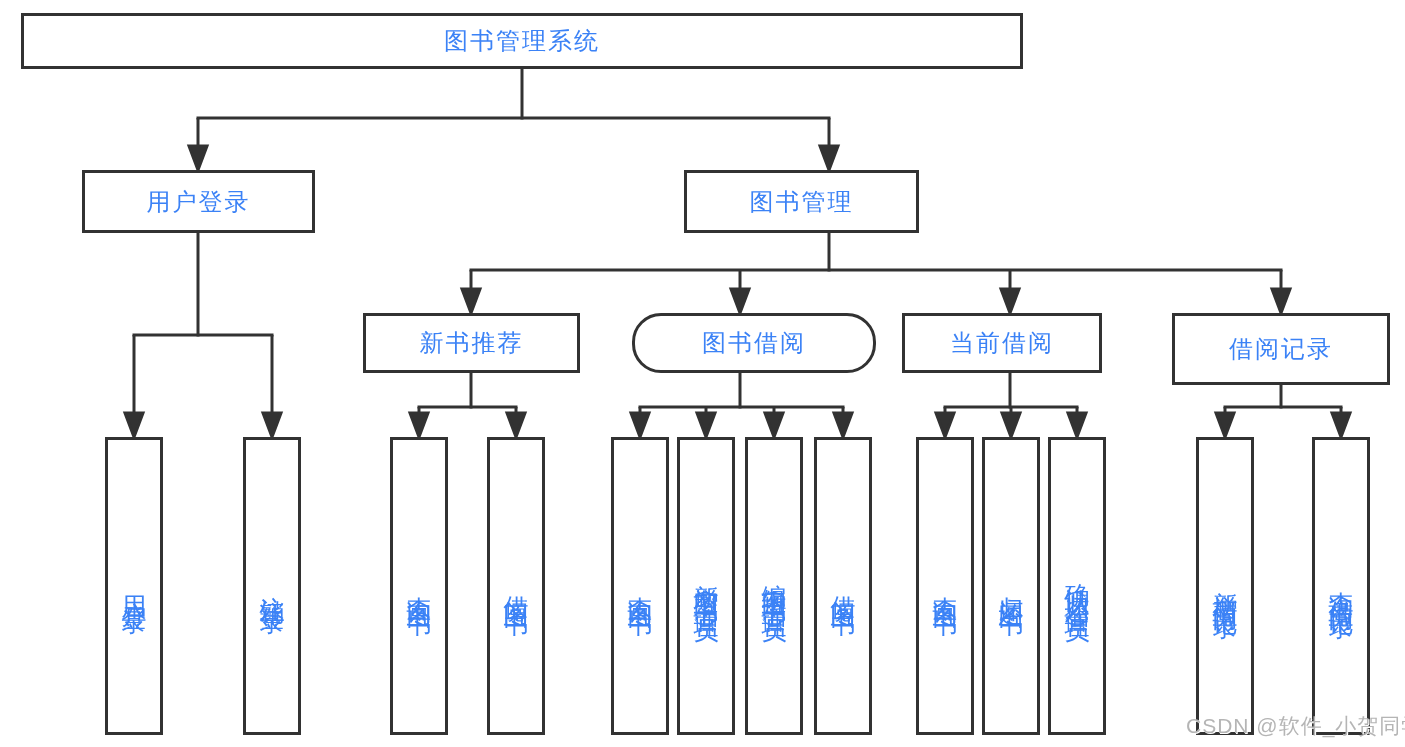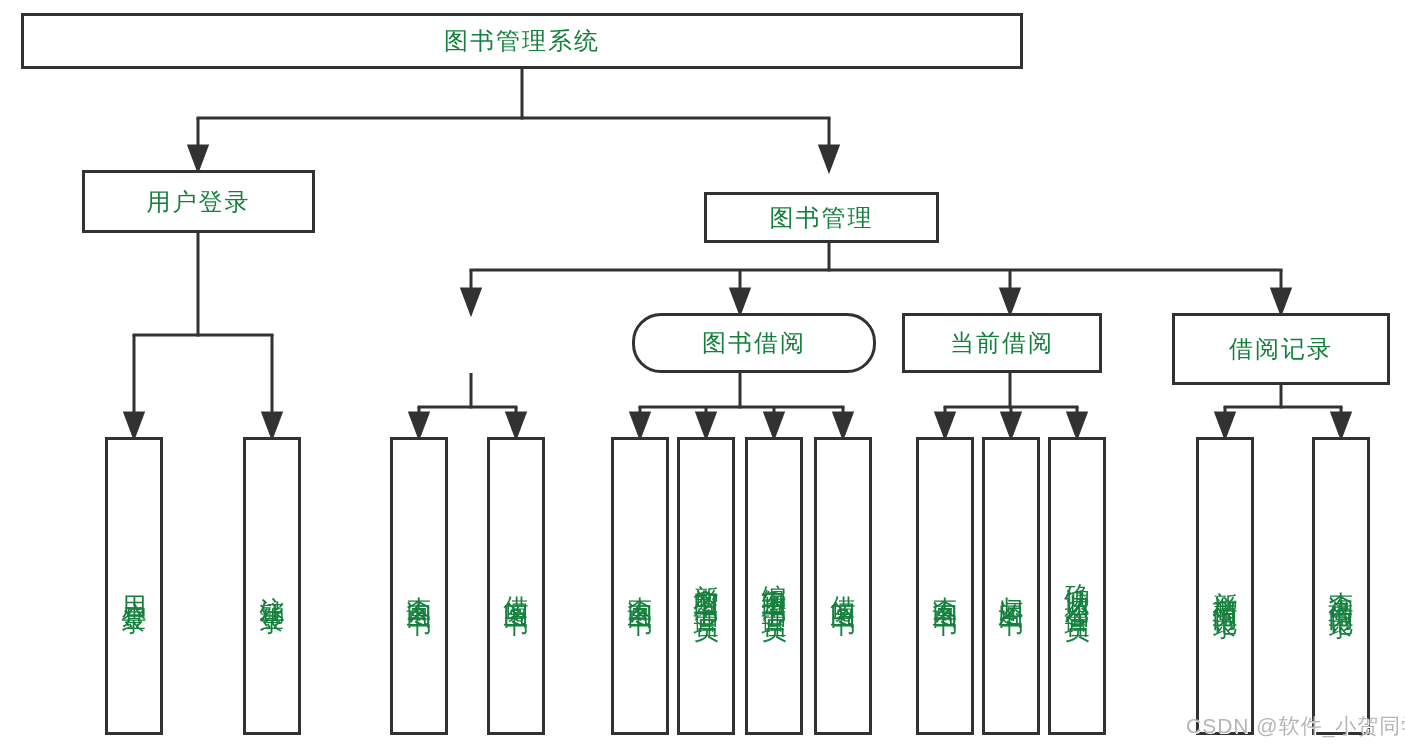--- a/index.html
+++ b/index.html
@@ -20,21 +20,21 @@
     z-index:1;
   }
   .node{
     position:absolute;
     box-sizing:border-box;
     border:3px solid #323232;
     background:#ffffff;
     display:flex;
     align-items:center;
     justify-content:center;
-    color:#15803d;
+    color:#3b82f6;
     z-index:2;
     text-align:center;
   }
   .h-node{
     font-size:24px;
     letter-spacing:2px;
     line-height:1;
   }
   .v-node{
     writing-mode:vertical-lr;
@@ -120,22 +120,23 @@
     <line x1="1223.5" y1="407" x2="1342.5" y2="407"></line>
     <line x1="1225" y1="407" x2="1225" y2="417"></line>
     <polygon points="1216,413 1234,413 1225,437"></polygon>
     <line x1="1341" y1="407" x2="1341" y2="417"></line>
     <polygon points="1332,413 1350,413 1341,437"></polygon>
   </svg>
 
   <div class="node h-node" style="left:21px;top:13px;width:1002px;height:56px;">图书管理系统</div>
 
   <div class="node h-node" style="left:82px;top:170px;width:233px;height:63px;">用户登录</div>
-  <div class="node h-node" style="left:704px;top:170px;width:235px;height:51px;margin-top:22px;">图书管理</div>
+  <div class="node h-node" style="left:684px;top:170px;width:235px;height:63px;">图书管理</div>
 
+  <div class="node h-node" style="left:363px;top:313px;width:217px;height:60px;">新书推荐</div>
   <div class="node h-node" style="left:632px;top:313px;width:244px;height:60px;border-radius:29px;">图书借阅</div>
   <div class="node h-node" style="left:902px;top:313px;width:200px;height:60px;">当前借阅</div>
   <div class="node h-node" style="left:1172px;top:313px;width:218px;height:72px;">借阅记录</div>
 
   <div class="node v-node" style="left:105px;">用户登录</div>
   <div class="node v-node" style="left:243px;">注销登录</div>
 
   <div class="node v-node" style="left:390px;">查询图书</div>
   <div class="node v-node" style="left:487px;">借阅图书</div>
 

